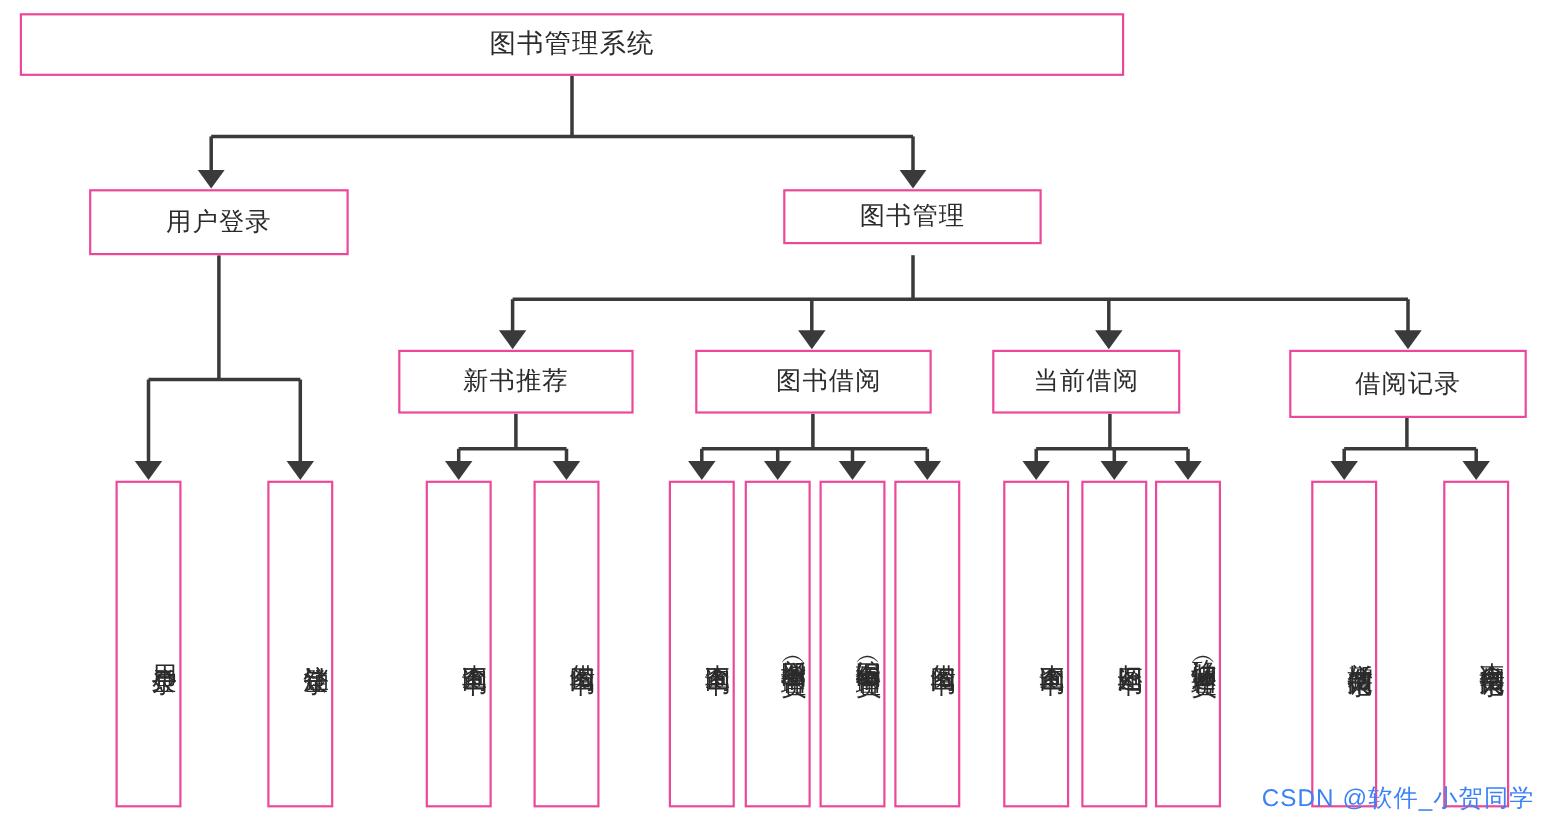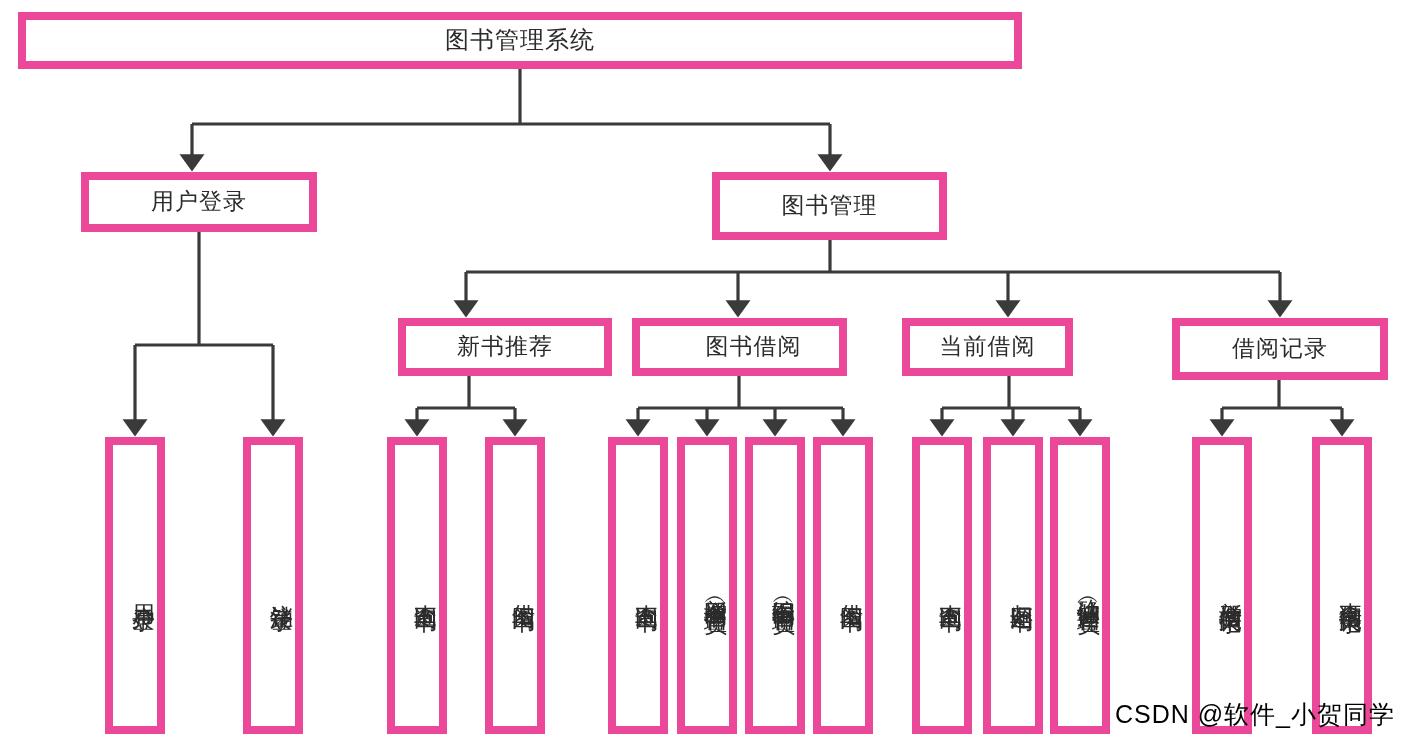--- a/index.html
+++ b/index.html
@@ -21,21 +21,21 @@
     position: absolute;
     left: 0;
     top: 0;
     width: 1405px;
     height: 747px;
     pointer-events: none;
   }
   .node {
     position: absolute;
     box-sizing: border-box;
-    border: 8px solid #ec4899;
+    border: 2px solid #ec4899;
     background: #ffffff;
     display: flex;
     align-items: center;
     justify-content: center;
     color: #2b2b2b;
   }
   .node.horiz {
     font-size: 23px;
     line-height: 1.2;
     letter-spacing: 1px;
@@ -53,23 +53,23 @@
     align-items: flex-start;
     justify-content: center;
   }
   .leaf-label {
     display: block;
     white-space: pre;
   }
   .watermark {
     position: absolute;
     right: 10px;
-    bottom: 16px;
-    font-size: 25px;
-    color: #000000;
+    bottom: 6px;
+    font-size: 22px;
+    color: #3b82f6;
     letter-spacing: 1px;
     white-space: nowrap;
   }
 </style>
 </head>
 <body>
 
 <div id="canvas">
 
   <svg id="edges" viewBox="0 0 1405 747" xmlns="http://www.w3.org/2000/svg">
@@ -122,25 +122,25 @@
     </g>
   </svg>
 
   <div class="node horiz root" style="left:18px; top:12px; width:1004px; height:57px;">
     <span>图书管理系统</span>
   </div>
 
   <div class="node horiz" style="left:81px; top:172px; width:236px; height:60px;">
     <span>用户登录</span>
   </div>
-  <div class="node horiz" style="left:712px; top:172px; width:235px; height:68px;font-family:Liberation Serif, serif;">
+  <div class="node horiz" style="left:712px; top:172px; width:235px; height:50px;font-family:Liberation Serif, serif;">
     <span>图书管理</span>
   </div>
 
-  <div class="node horiz" style="left:362px; top:318px; width:214px; height:58px;margin-left:36px;">
+  <div class="node horiz" style="left:362px; top:318px; width:214px; height:58px;">
     <span>新书推荐</span>
   </div>
   <div class="node horiz" style="left:632px; top:318px; width:215px; height:58px;padding-left:28px;">
     <span>图书借阅</span>
   </div>
   <div class="node horiz" style="left:902px; top:318px; width:171px; height:58px;">
     <span>当前借阅</span>
   </div>
   <div class="node horiz" style="left:1172px; top:318px; width:216px; height:62px;">
     <span>借阅记录</span>

